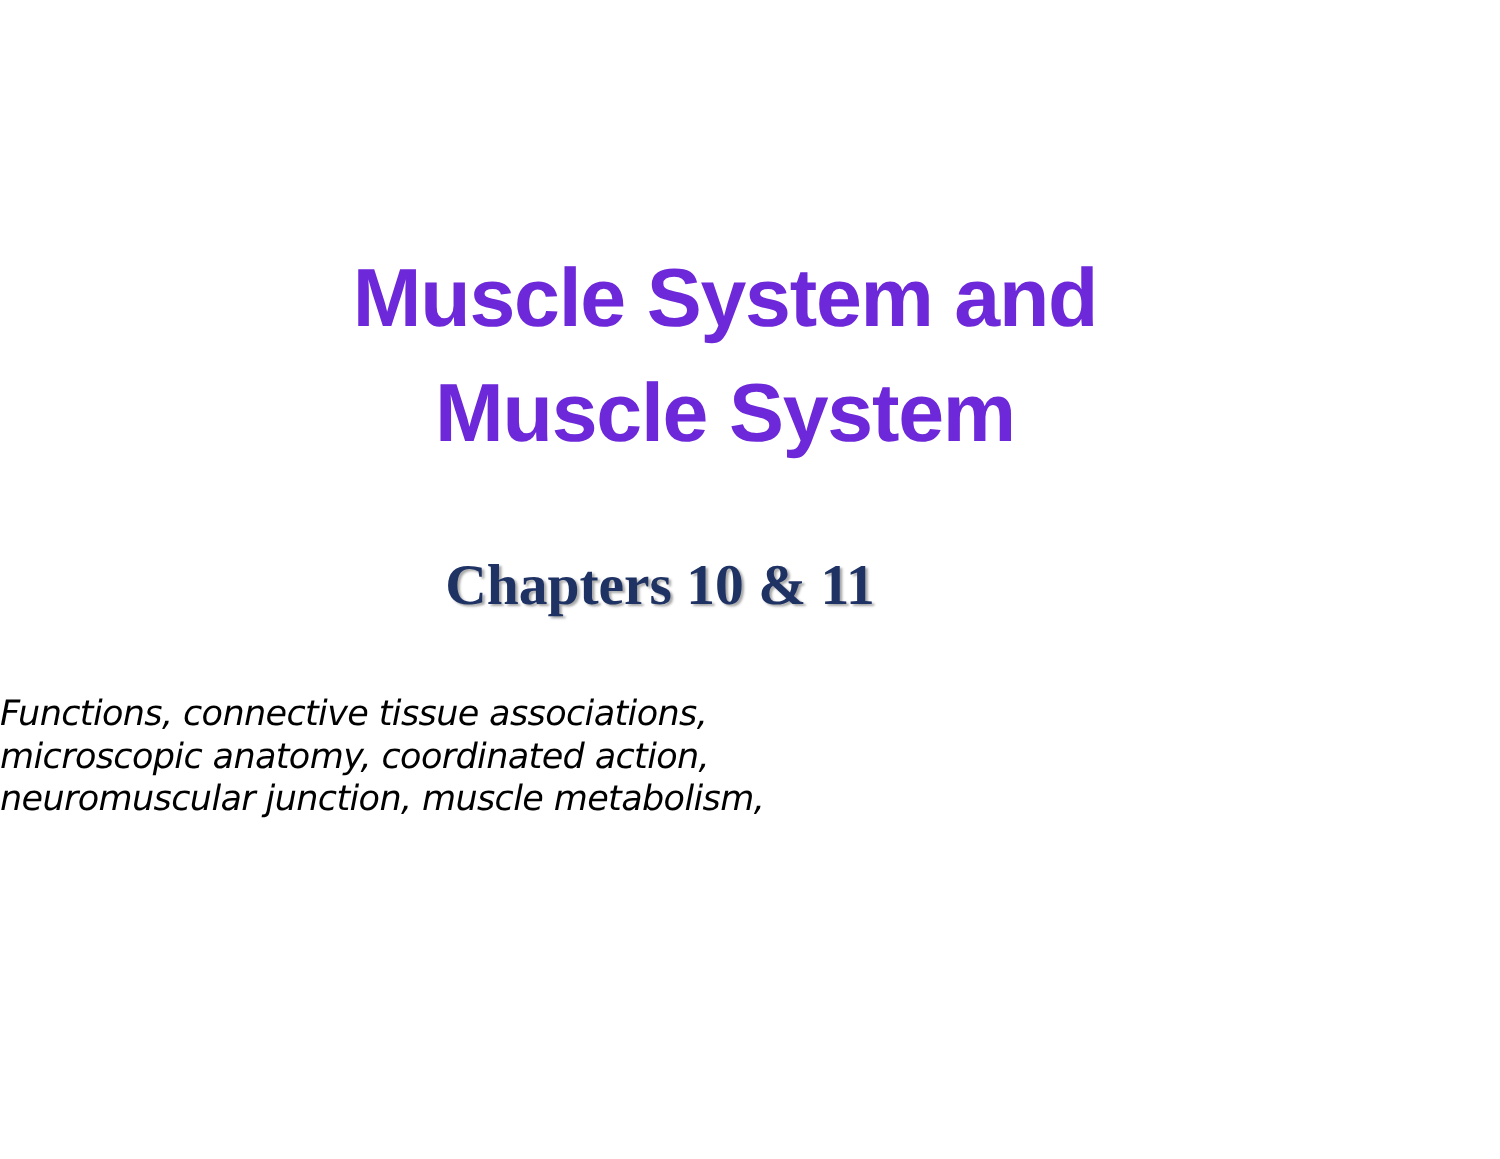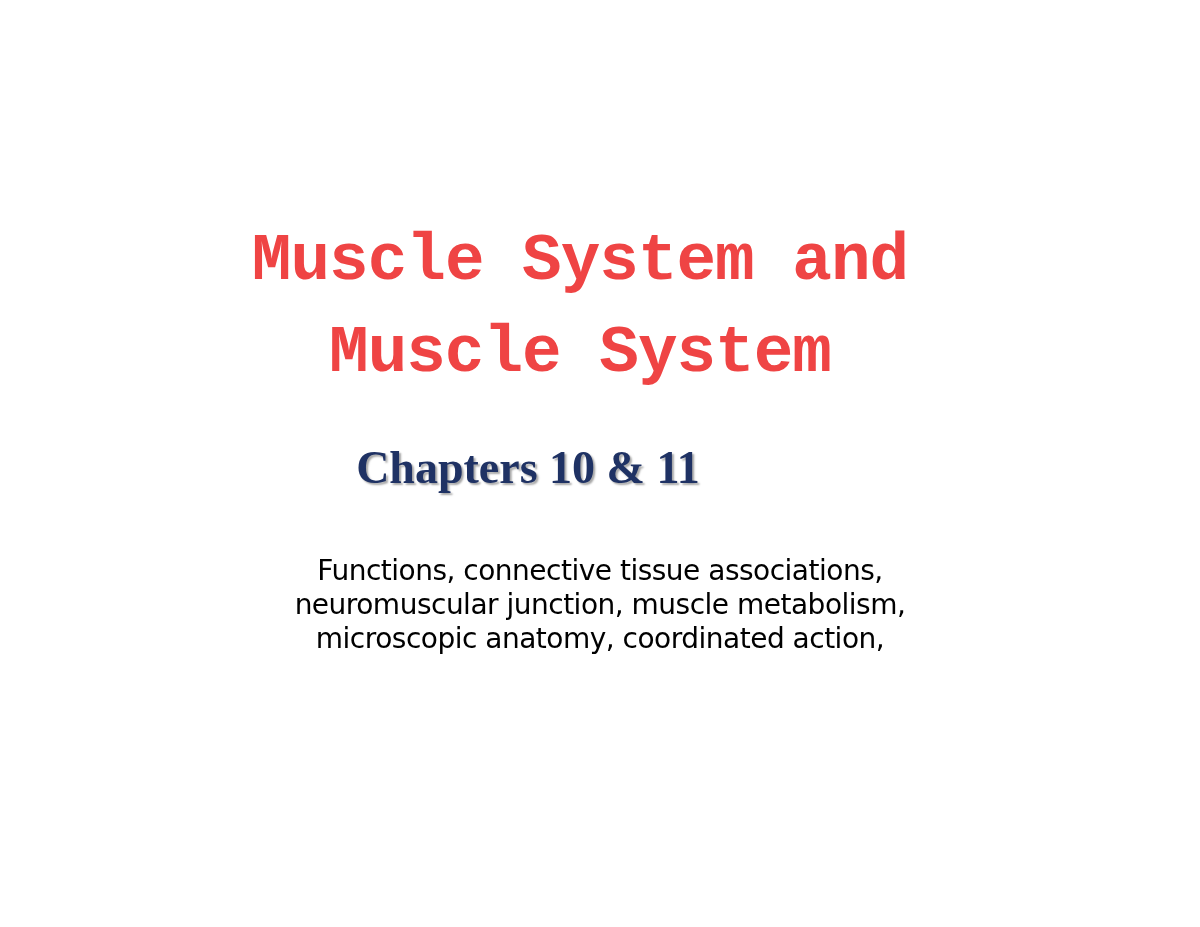--- a/index.html
+++ b/index.html
@@ -1,43 +1,43 @@
 <!DOCTYPE html>
 <html><head>
   <meta charset="utf-8">
   <style>
     html, body { margin: 0; padding: 0; background: #ffffff; }
     body { width: 1200px; height: 927px; position: relative; overflow: hidden; }
     .slide { position: absolute; left: 0; top: 0; width: 1200px; height: 927px; background: #ffffff; }
     .title {
       position: absolute; left: 0; width: 1160px; text-align: center;
-      font-family: Liberation Mono, monospace; font-weight: bold;
-      color: #ef4444; font-size: 66px; line-height: 92px; top: 216px;
+      font-family: Liberation Sans, sans-serif; font-weight: bold;
+      color: #6d28d9; font-size: 66px; line-height: 92px; top: 192px;
       letter-spacing: -1px;
     }
     .subtitle {
       position: absolute; left: 0; width: 1056px; text-align: center; top: 438px;
       font-family: "Liberation Serif", serif; font-weight: bold;
       color: #1f3264; font-size: 46px; line-height: 60px;
       text-shadow: 2px 2px 2px rgba(0,0,0,0.35);
     }
     .desc {
-      position: absolute; left: 0; width: 1200px; text-align: center; top: 554px;
+      position: absolute; left: 0; width: 1200px; top: 554px;
       font-family: "DejaVu Sans", sans-serif; color: #000000;
-      font-size: 28px; line-height: 34px; letter-spacing: -0.5px;
+      font-size: 28px; line-height: 34px; letter-spacing: -0.5px; font-style: italic;
     }
     .desc span { display: block; }
   </style>
 </head>
 <body>
 
 <div class="slide">
   <div class="title">
     <div>Muscle System and</div>
     <div>Muscle System</div>
   </div>
   <div class="subtitle">Chapters 10 &amp; 11</div>
   <div class="desc">
     <span>Functions, connective tissue associations,</span>
+    <span>microscopic anatomy, coordinated action,</span>
     <span>neuromuscular junction, muscle metabolism,</span>
-    <span>microscopic anatomy, coordinated action,</span>
   </div>
 </div>
 
 </body></html>

